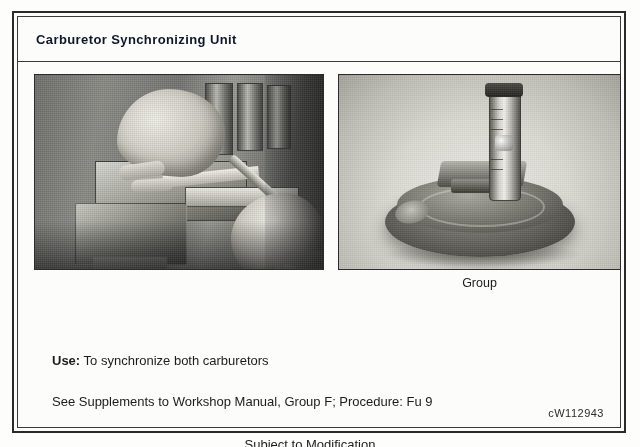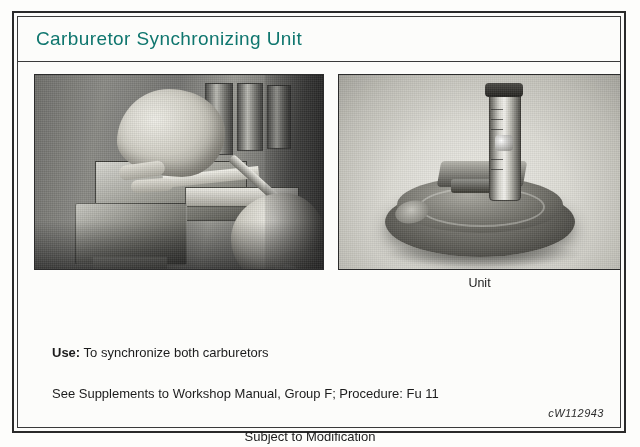--- a/index.html
+++ b/index.html
@@ -50,25 +50,26 @@
     top: 0;
     width: 100%;
     height: 45px;
     border-bottom: 1px solid #3a3a3a;
     box-sizing: border-box;
     display: flex;
     align-items: center;
   }
   .header-title {
     flex: 1;
-    font-size: 19px;
+    font-size: 13px;
     letter-spacing: 0.4px;
     padding-left: 18px;
-    color: #0f766e;
+    color: #0f172a;
     white-space: nowrap;
+    font-weight: bold;
   }
   .header-code-cell {
     width: 108px;
     height: 100%;
     border-left: 1px solid #3a3a3a;
     box-sizing: border-box;
     display: flex;
     align-items: center;
     justify-content: center;
     font-size: 19px;
@@ -278,38 +279,37 @@
     left: 0;
     top: 300px;
     width: 100%;
   }
   .line {
     font-size: 13px;
     color: #1c1c1c;
     margin-left: 34px;
     white-space: nowrap;
   }
-  .line.use { margin-top: 28px; }
+  .line.use { margin-top: 36px; }
   .line.ref { margin-top: 26px; }
   .use-label {
     font-weight: bold;
   }
   .subject {
     margin-top: 28px;
     text-align: center;
     font-size: 13px;
     color: #1c1c1c;
     padding-right: 18px;
   }
   .docref {
     position: absolute;
     right: 16px;
     bottom: 8px;
     font-size: 11px;
-    font-style: italic;
     letter-spacing: .5px;
     color: #2b2b2b;
   }
 </style>
 </head>
 <body>
 
 <div class="page">
   <div class="card">
     <div class="card-inner">
@@ -357,31 +357,31 @@
             <div class="p2-tube"></div>
             <div class="p2-tube-cap"></div>
             <div class="p2-tube-float"></div>
             <div class="p2-tick" style="top:34px"></div>
             <div class="p2-tick" style="top:44px"></div>
             <div class="p2-tick" style="top:54px"></div>
             <div class="p2-tick" style="top:84px"></div>
             <div class="p2-tick" style="top:94px"></div>
             <div class="p2-grain"></div>
           </div>
-          <div class="caption">Unit</div>
+          <div class="caption">Group</div>
         </div>
 
       </div>
 
       <div class="textblock">
         <div class="line use">
           <span class="use-label">Use:</span>
           <span>To synchronize both carburetors</span>
         </div>
-        <div class="line ref">See Supplements to Workshop Manual, Group F; Procedure: Fu 11</div>
+        <div class="line ref">See Supplements to Workshop Manual, Group F; Procedure: Fu 9</div>
         <div class="subject">Subject to Modification</div>
       </div>
 
       <div class="docref">cW112943</div>
 
     </div>
   </div>
 </div>
 
 </body></html>

